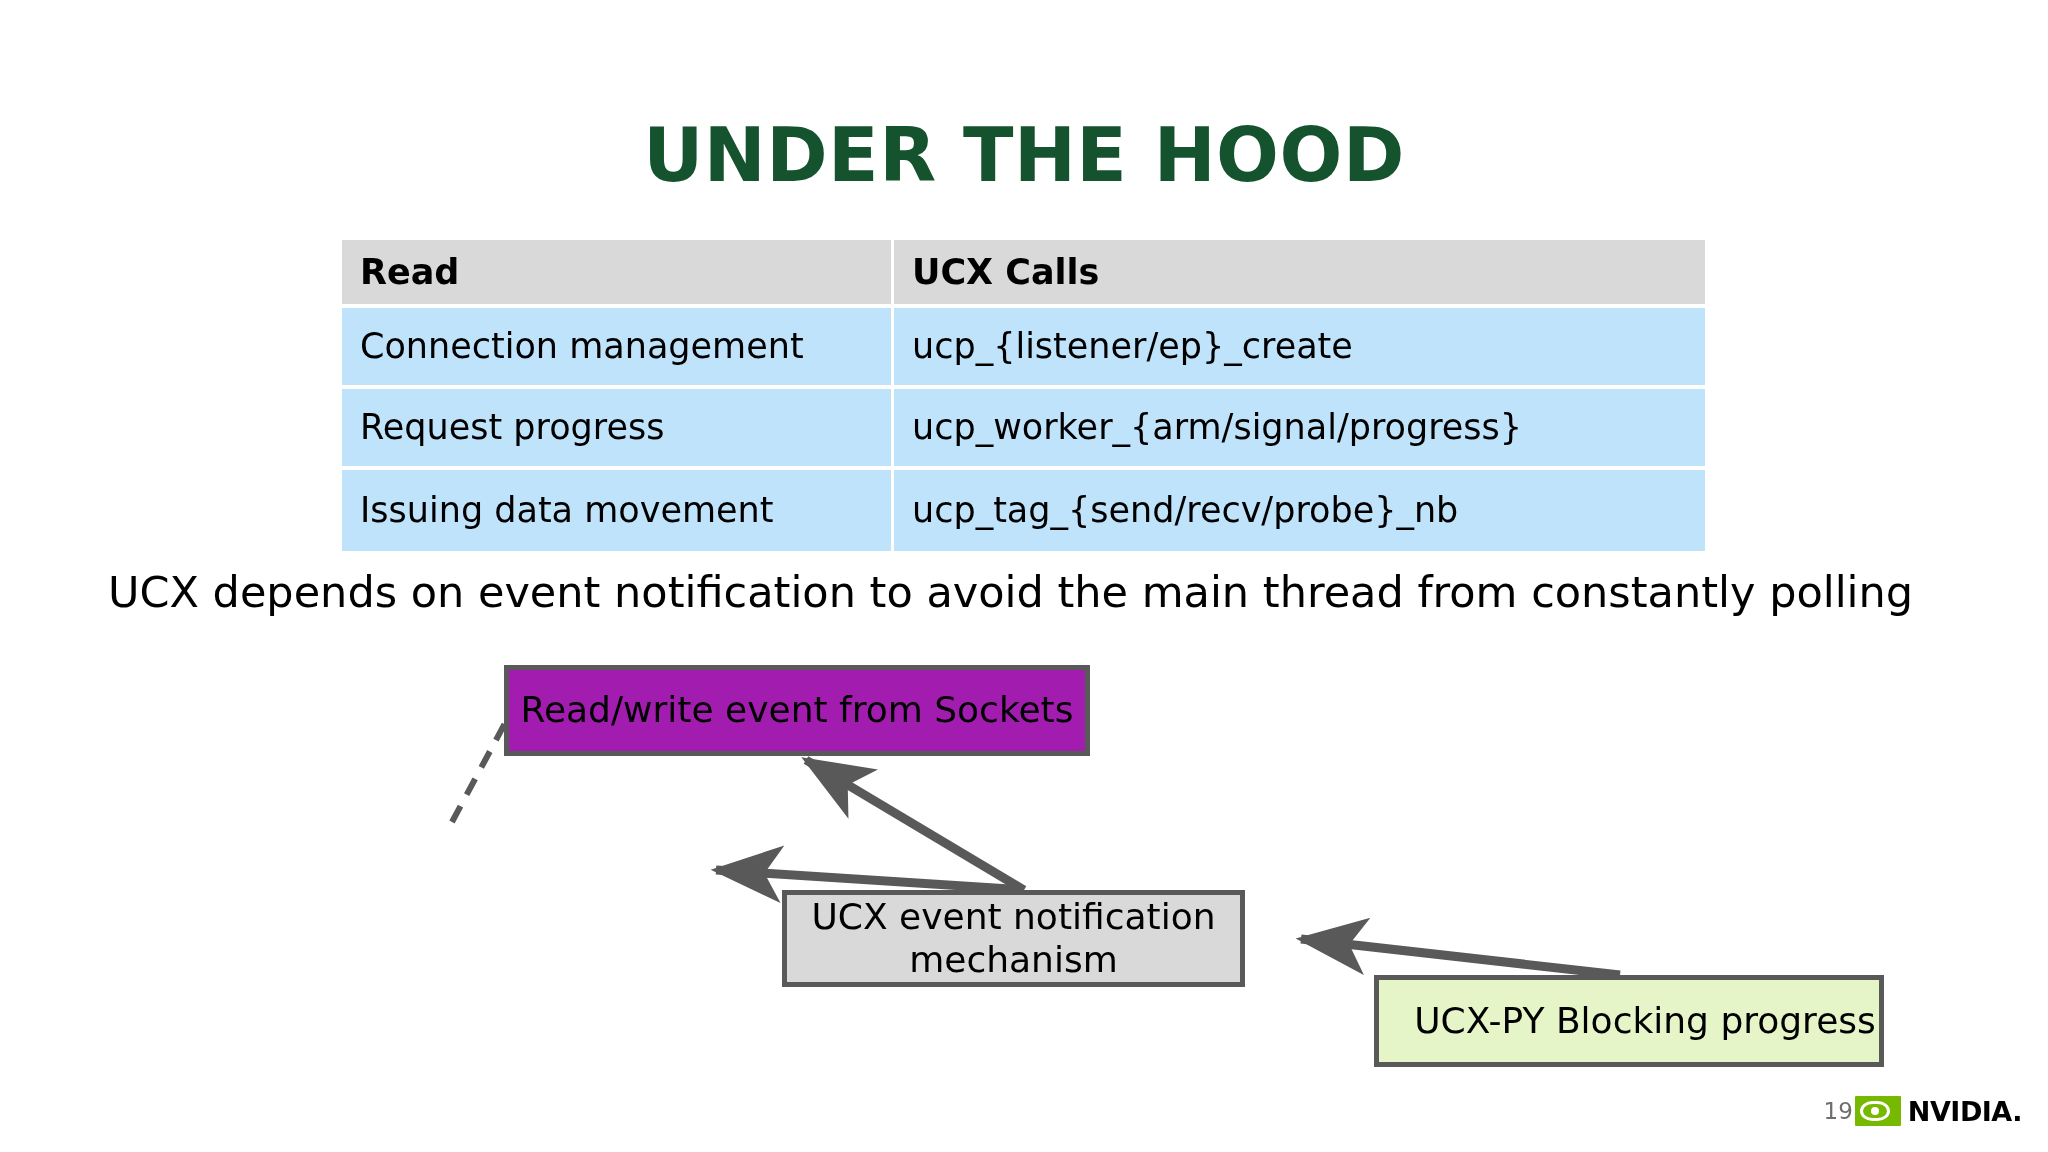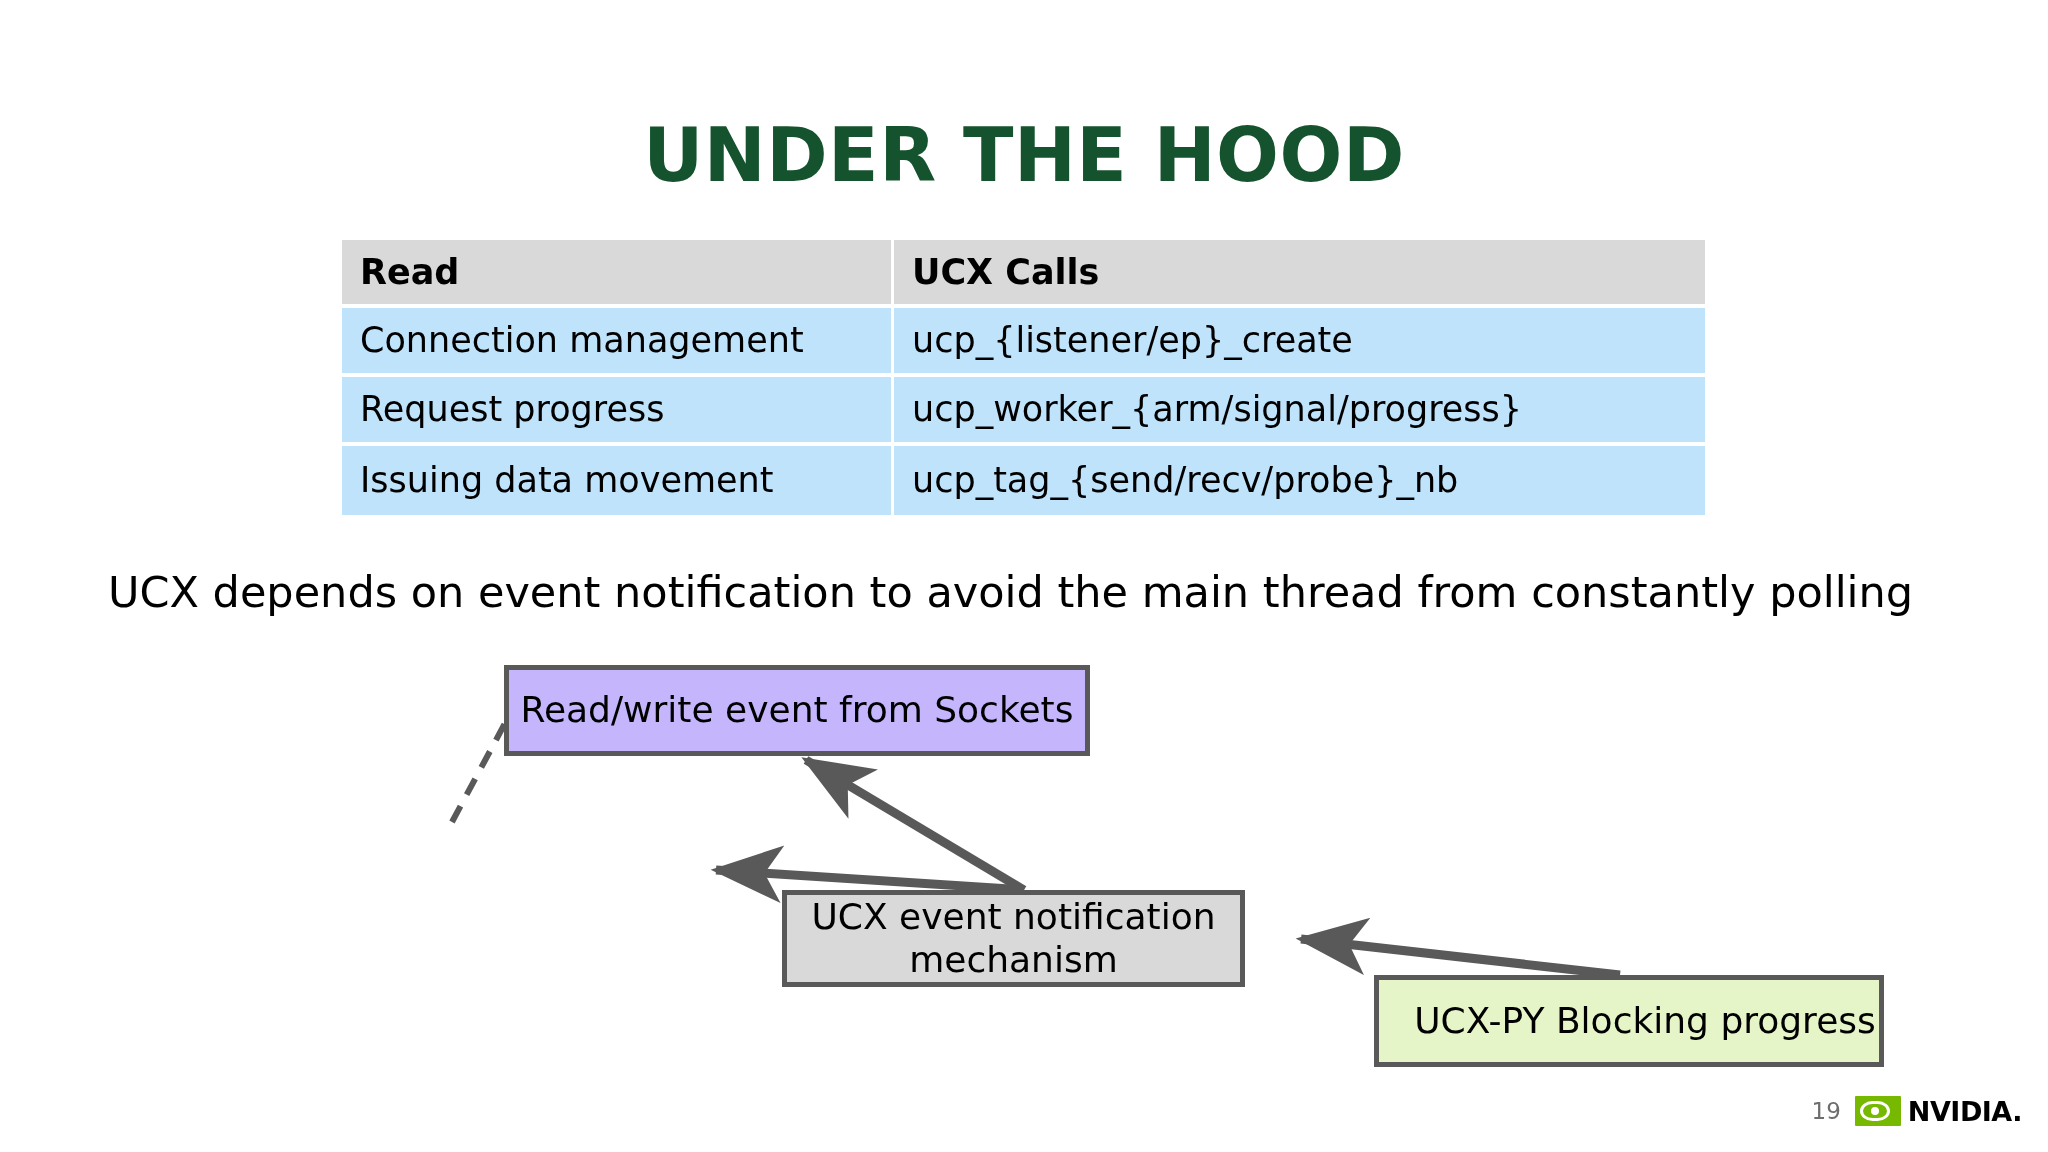--- a/index.html
+++ b/index.html
@@ -56,21 +56,21 @@
     overflow: hidden;
   }
   #ucx-table th {
     font-weight: bold;
     background: #d9d9d9;
     height: 68px;
   }
   #ucx-table tbody td {
     font-weight: normal;
     background: #bfe3fb;
-    height: 69px;
+    height: 81px;
   }
   #ucx-table tr > *:last-child { border-right: none; }
   #ucx-table tbody tr:last-child > * { border-bottom: none; }
   .col-layer { width: 552px; }
   .col-calls { width: 811px; }
 
   
   #body-sentence {
     position: absolute;
     left: 108px;
@@ -103,21 +103,21 @@
     border: 5px solid #595959;
     display: flex;
     align-items: center;
     justify-content: center;
     text-align: center;
     font-size: 36px;
     line-height: 1.18;
     color: #000000;
     pointer-events: auto;
   }
-  .dbox.pink  { background: #c4b5fd; }
+  .dbox.pink  { background: #a21caf; }
   .dbox.gray  { background: #d9d9d9; }
   .dbox.green { background: #e6f5c8; }
 
   #box-sockets {
     left: 504px;  top: 665px;  width: 586px;  height: 91px;
   }
   #box-cq {
     left: 208px;  top: 822px;  width: 502px;  height: 98px;
   }
   #box-ucx-event {
@@ -127,21 +127,21 @@
     left: 1374px; top: 975px;  width: 510px;  height: 92px; padding-left: 32px;
   }
 
   
   #footer {
     position: absolute;
     right: 26px;
     bottom: 24px;
     display: flex;
     align-items: center;
-    gap: 14px;
+    gap: 2px;
     height: 34px;
   }
   #page-number {
     font-size: 23px;
     color: #6e6e6e;
     font-family: "DejaVu Sans", sans-serif;
   }
   #nvidia-logo {
     display: flex;
     align-items: center;

